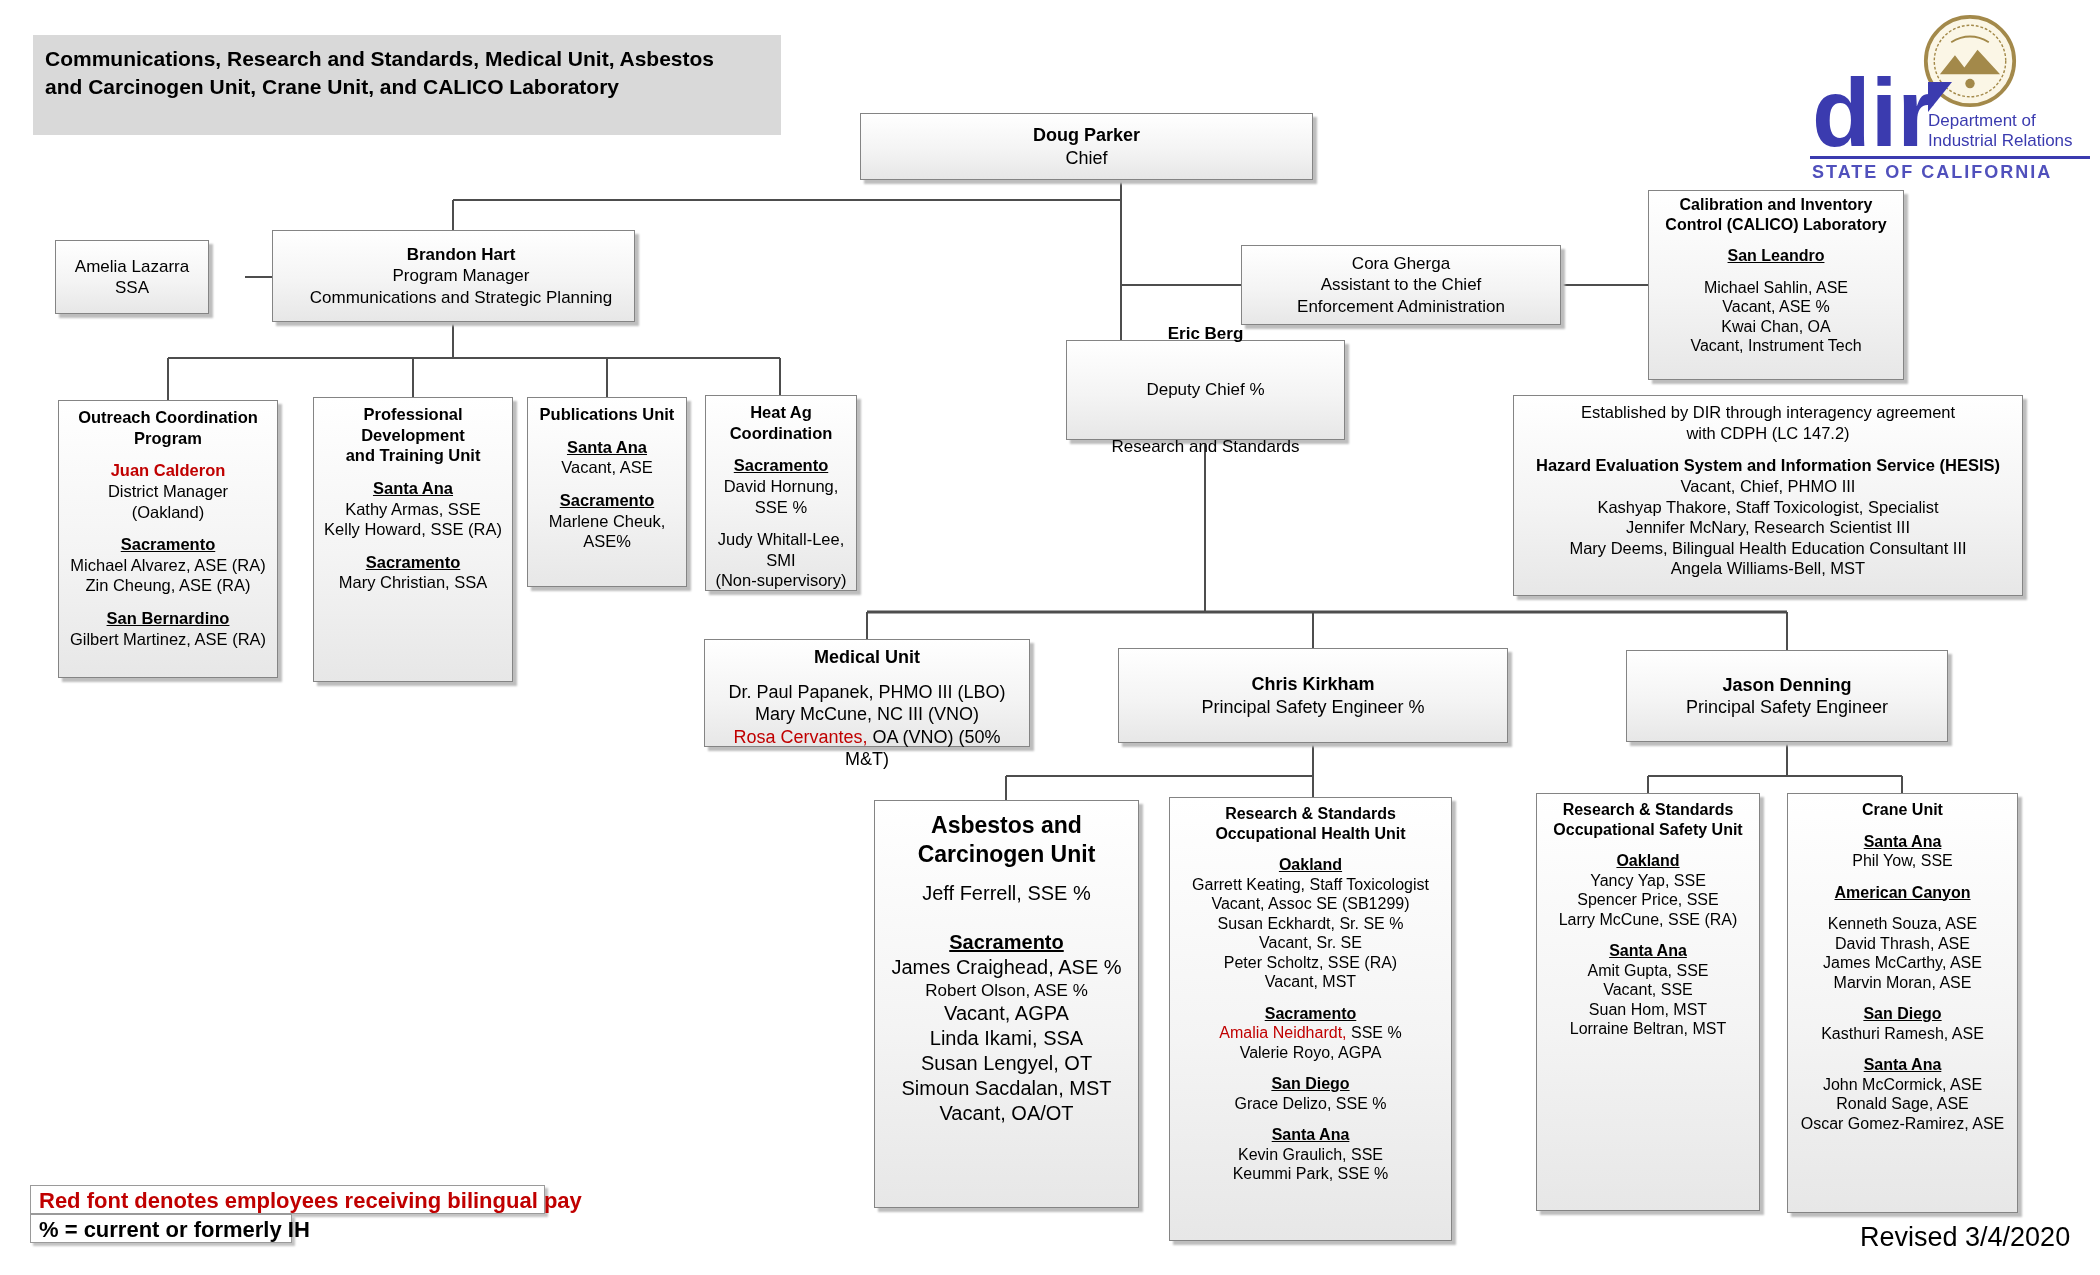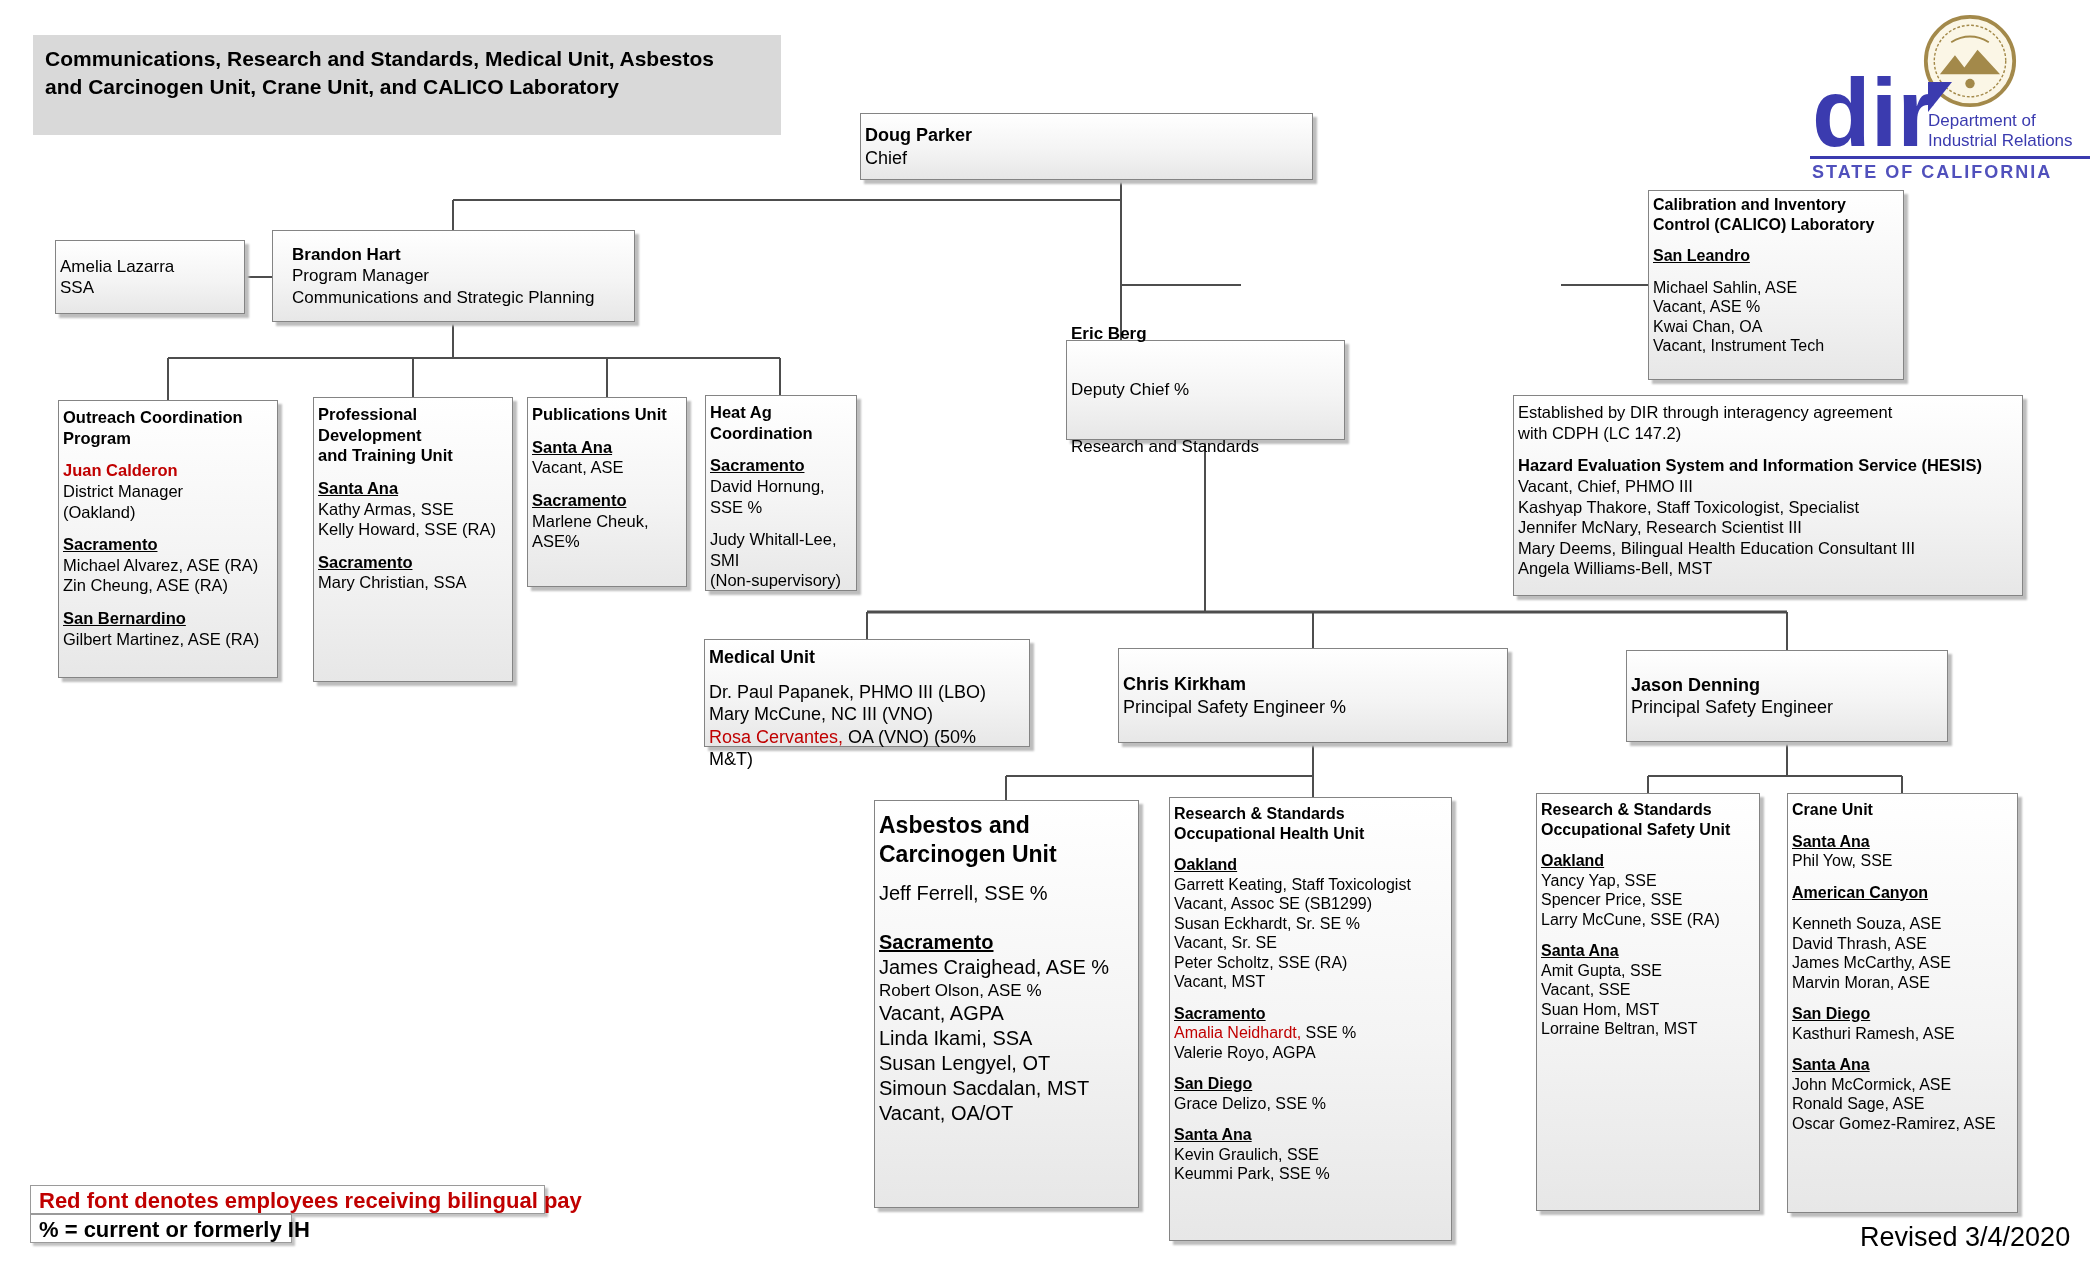--- a/index.html
+++ b/index.html
@@ -1,19 +1,19 @@
 <!DOCTYPE html>
 <html><head>
 <meta charset="utf-8">
 <style>
   html,body{margin:0;padding:0;background:#fff;}
   #canvas{position:relative;width:2100px;height:1275px;background:#fff;
           font-family:"Liberation Sans",sans-serif;color:#000;overflow:hidden;}
   svg.wires{position:absolute;left:0;top:0;z-index:0;}
-  .node{position:absolute;z-index:1;box-sizing:border-box;text-align:left;
+  .node{position:absolute;z-index:1;box-sizing:border-box;text-align:center;
         background:linear-gradient(180deg,#ffffff 0%,#f4f4f4 55%,#e7e7e7 100%);
         border:1px solid #848484;box-shadow:4px 4px 2px #bdbdbd;
         font-size:17px;padding:6px 4px;}
   .node .ln{line-height:1.25;}
   .mid{display:flex;flex-direction:column;justify-content:center;}
   .dense{font-size:16px;}
   .dense .ln{line-height:1.22;}
   .b{font-weight:bold;}
   .u{text-decoration:underline;}
   .r{color:#c00000;}
@@ -96,31 +96,36 @@
     </div>
     <div class="rule"></div>
     <div class="state">STATE OF CALIFORNIA</div>
   </div>
 
   <div class="node mid" style="left:860px;top:113px;width:453px;height:67px;font-size:18px;">
       <div class="ln b"><span>Doug Parker</span></div>
       <div class="ln "><span>Chief</span></div>
     </div>
 
-  <div class="node mid" style="left:55px;top:240px;width:190px;height:74px;">
+  <div class="node mid" style="left:55px;top:240px;width:154px;height:74px;">
       <div class="ln "><span>Amelia Lazarra</span></div>
       <div class="ln "><span>SSA</span></div>
     </div>
 
   <div class="node mid" style="left:272px;top:230px;width:363px;height:92px;padding-left:19px;">
       <div class="ln b"><span>Brandon Hart</span></div>
       <div class="ln "><span>Program Manager</span></div>
       <div class="ln "><span>Communications and Strategic Planning</span></div>
     </div>
 
+  <div class="node mid" style="left:1241px;top:245px;width:320px;height:80px;">
+      <div class="ln "><span>Cora Gherga</span></div>
+      <div class="ln "><span>Assistant to the Chief</span></div>
+      <div class="ln "><span>Enforcement Administration</span></div>
+    </div>
 
   <div class="node dense" style="left:1648px;top:190px;width:256px;height:190px;padding-top:4px;">
       <div class="ln b"><span>Calibration and Inventory</span></div>
       <div class="ln b"><span>Control (CALICO) Laboratory</span></div>
       <div class="ln sp">&nbsp;</div>
       <div class="ln b u"><span>San Leandro</span></div>
       <div class="ln sp">&nbsp;</div>
       <div class="ln "><span>Michael Sahlin, ASE</span></div>
       <div class="ln "><span>Vacant, ASE %</span></div>
       <div class="ln "><span>Kwai Chan, OA</span></div>

